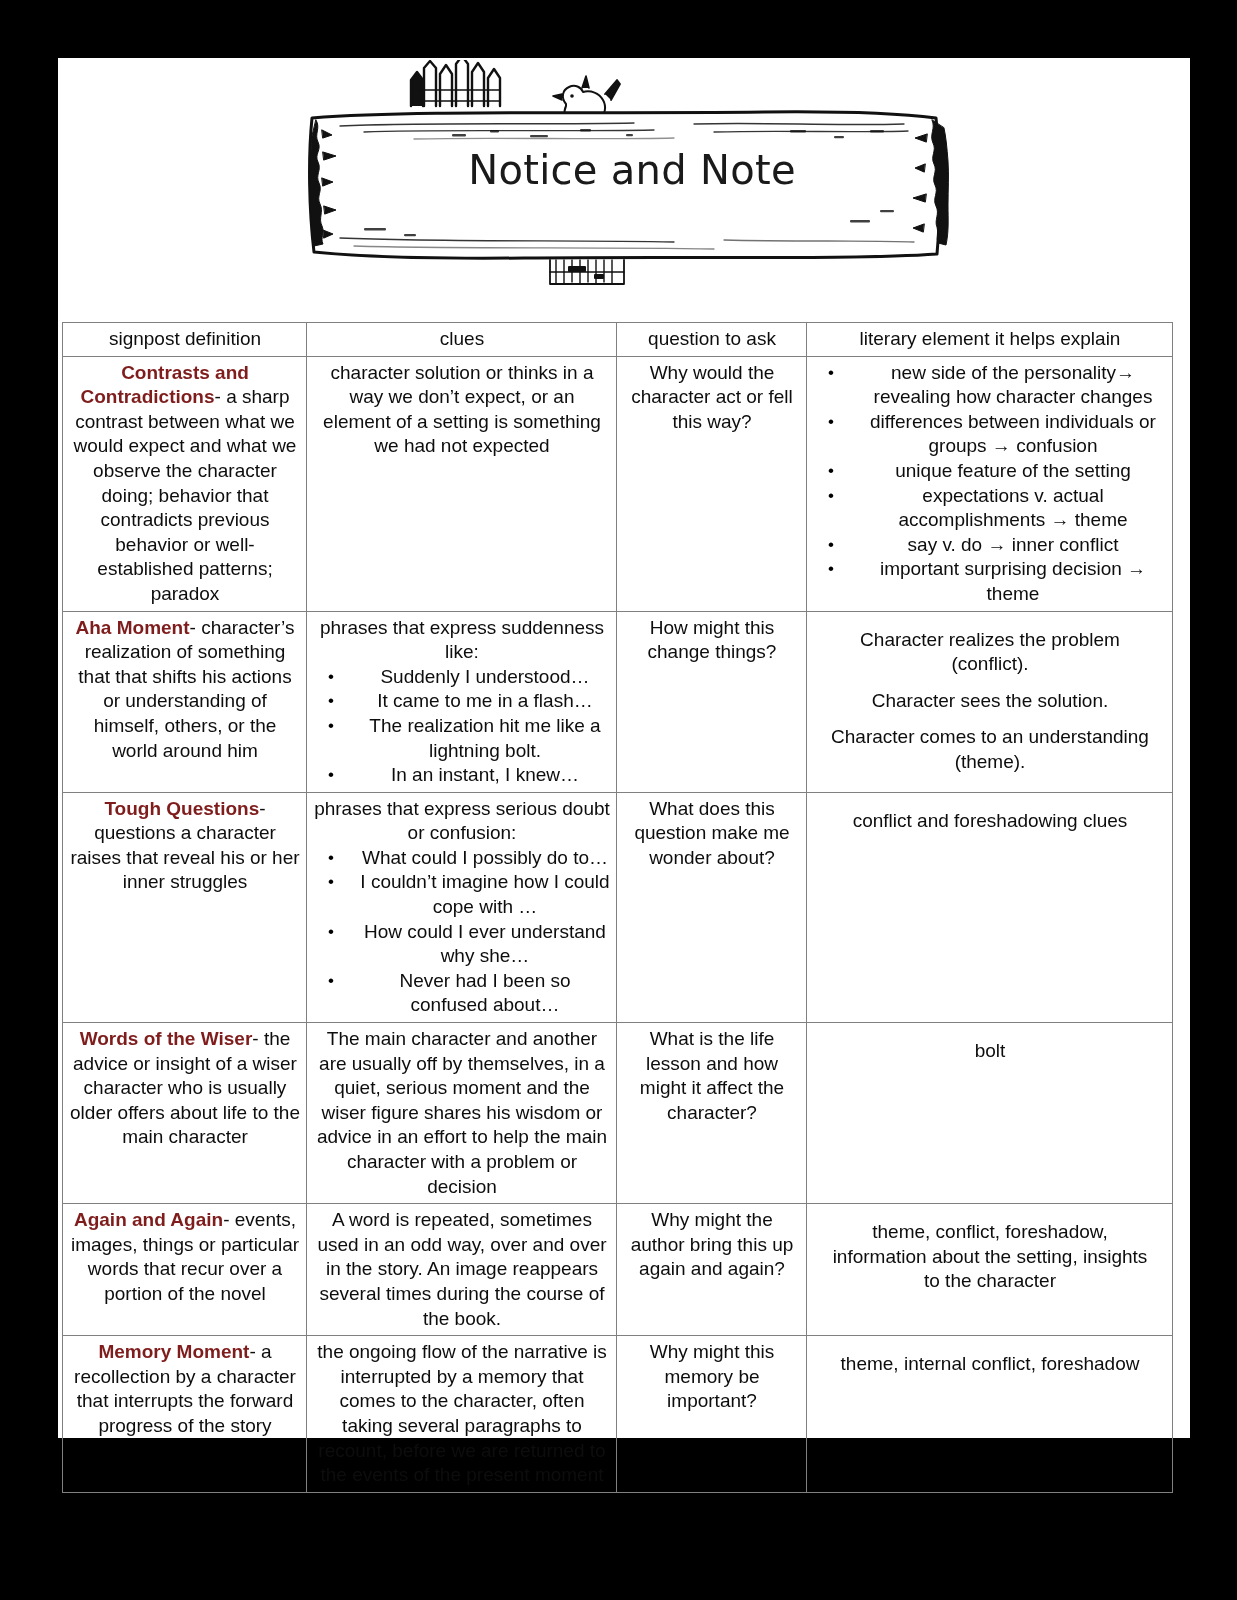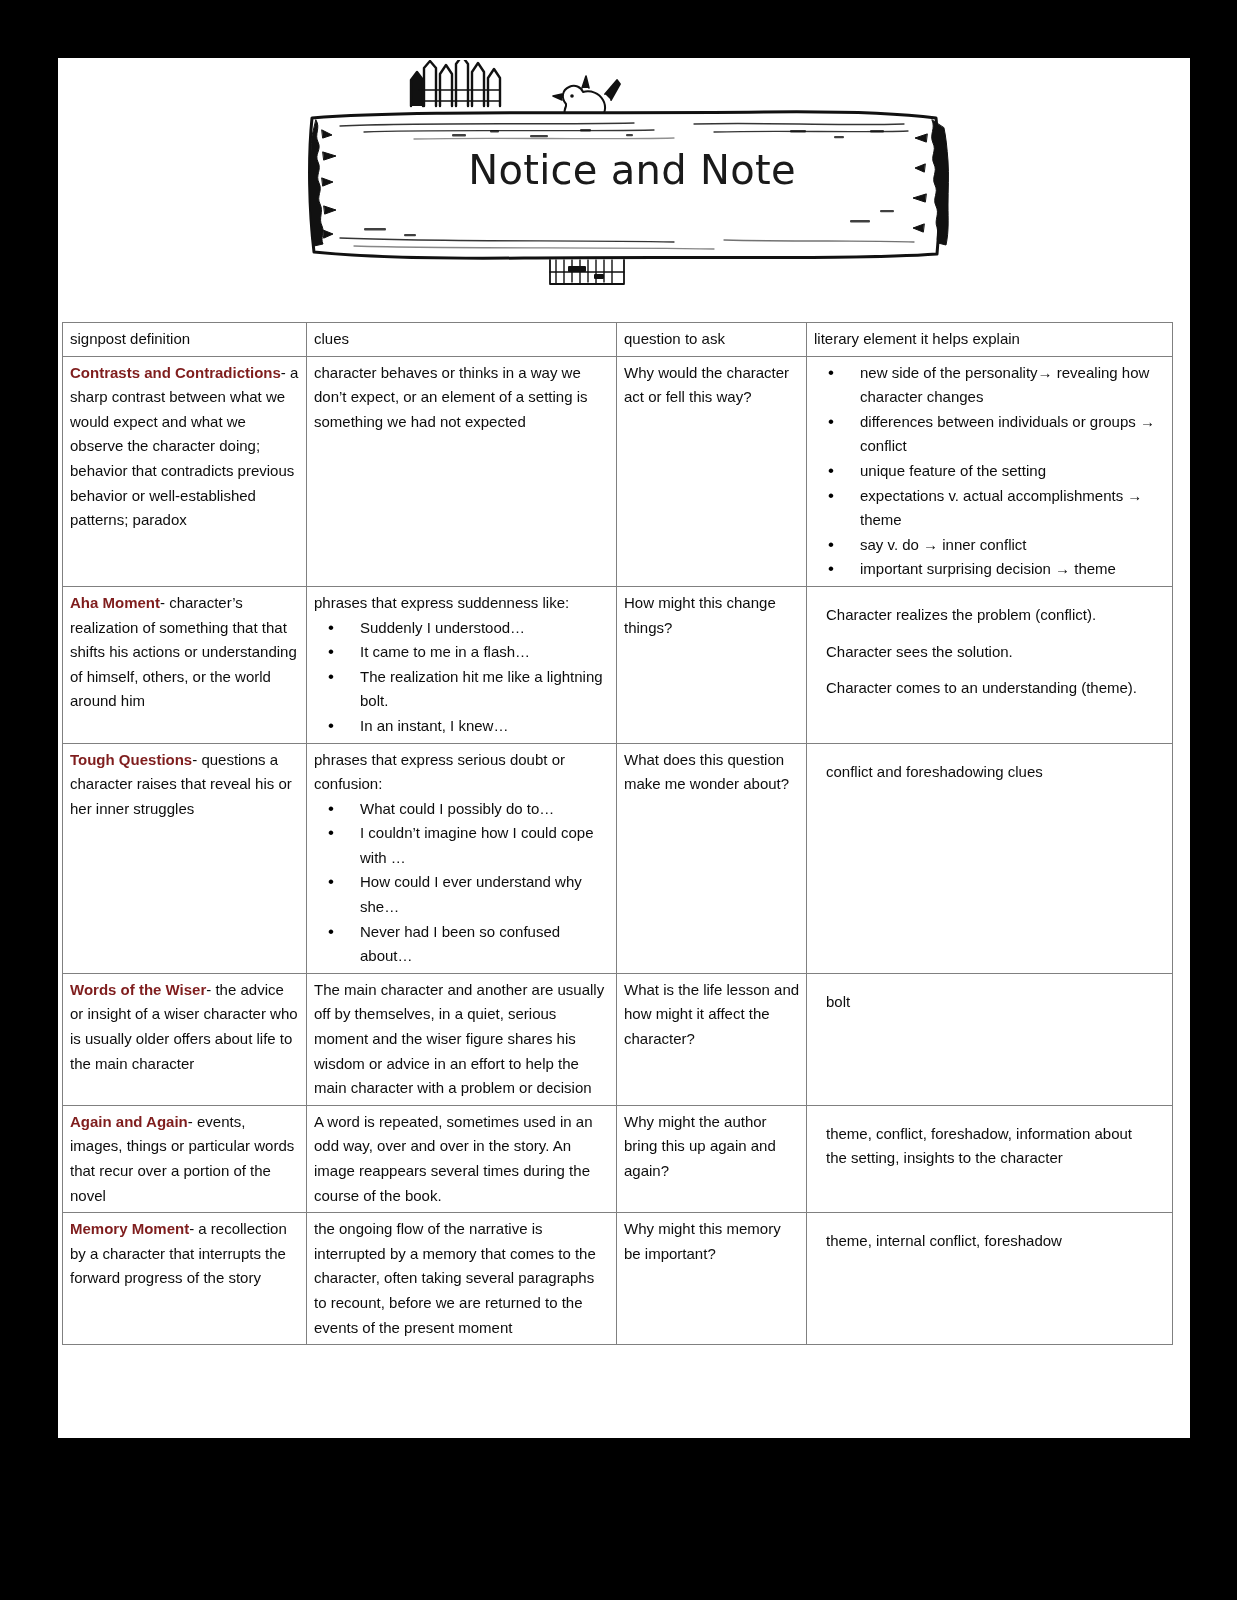--- a/index.html
+++ b/index.html
@@ -62,24 +62,24 @@
     top: 264px;
     width: 1110px;
     border-collapse: collapse;
     table-layout: fixed;
   }
   #signpost-table td, #signpost-table th {
     border: 1px solid #808080;
     vertical-align: top;
     padding: 4px 6px 4px 7px;
     font-family: "Liberation Sans", sans-serif;
-    font-size: 15px;
+    font-size: 19px;
     line-height: 24.6px;
     color: #0d0d0d;
-    text-align: left;
+    text-align: center;
     font-weight: normal;
   }
   col.c1 { width: 244px; }
   col.c2 { width: 310px; }
   col.c3 { width: 190px; }
   col.c4 { width: 366px; }
 
   thead th { padding-top: 3px; padding-bottom: 3px; }
 
   .term {
@@ -227,27 +227,27 @@
         <th>signpost definition</th>
         <th>clues</th>
         <th>question to ask</th>
         <th>literary element it helps explain</th>
       </tr>
     </thead>
     <tbody id="table-body">
         <tr>
           <td><span class="term">Contrasts and Contradictions</span><span>- a sharp contrast between what we would expect and what we observe the character doing; behavior that contradicts previous behavior or well-established patterns; paradox</span></td>
           <td>
-            <div>character behaves or thinks in a way we don’t expect, or an element of a setting is something we had not expected</div>
+            <div>character solution or thinks in a way we don’t expect, or an element of a setting is something we had not expected</div>
           </td>
           <td>Why would the character act or fell this way?</td>
           <td>
             <ul class="cell-list">
               <li>new side of the personality→ revealing how character changes</li>
-              <li>differences between individuals or groups → conflict</li>
+              <li>differences between individuals or groups → confusion</li>
               <li>unique feature of the setting</li>
               <li>expectations v. actual accomplishments → theme</li>
               <li>say v. do → inner conflict</li>
               <li>important surprising decision → theme</li>
             </ul>
           </td>
         </tr>
         <tr>
           <td><span class="term">Aha Moment</span><span>- character’s realization of something that that shifts his actions or understanding of himself, others, or the world around him</span></td>
           <td>

